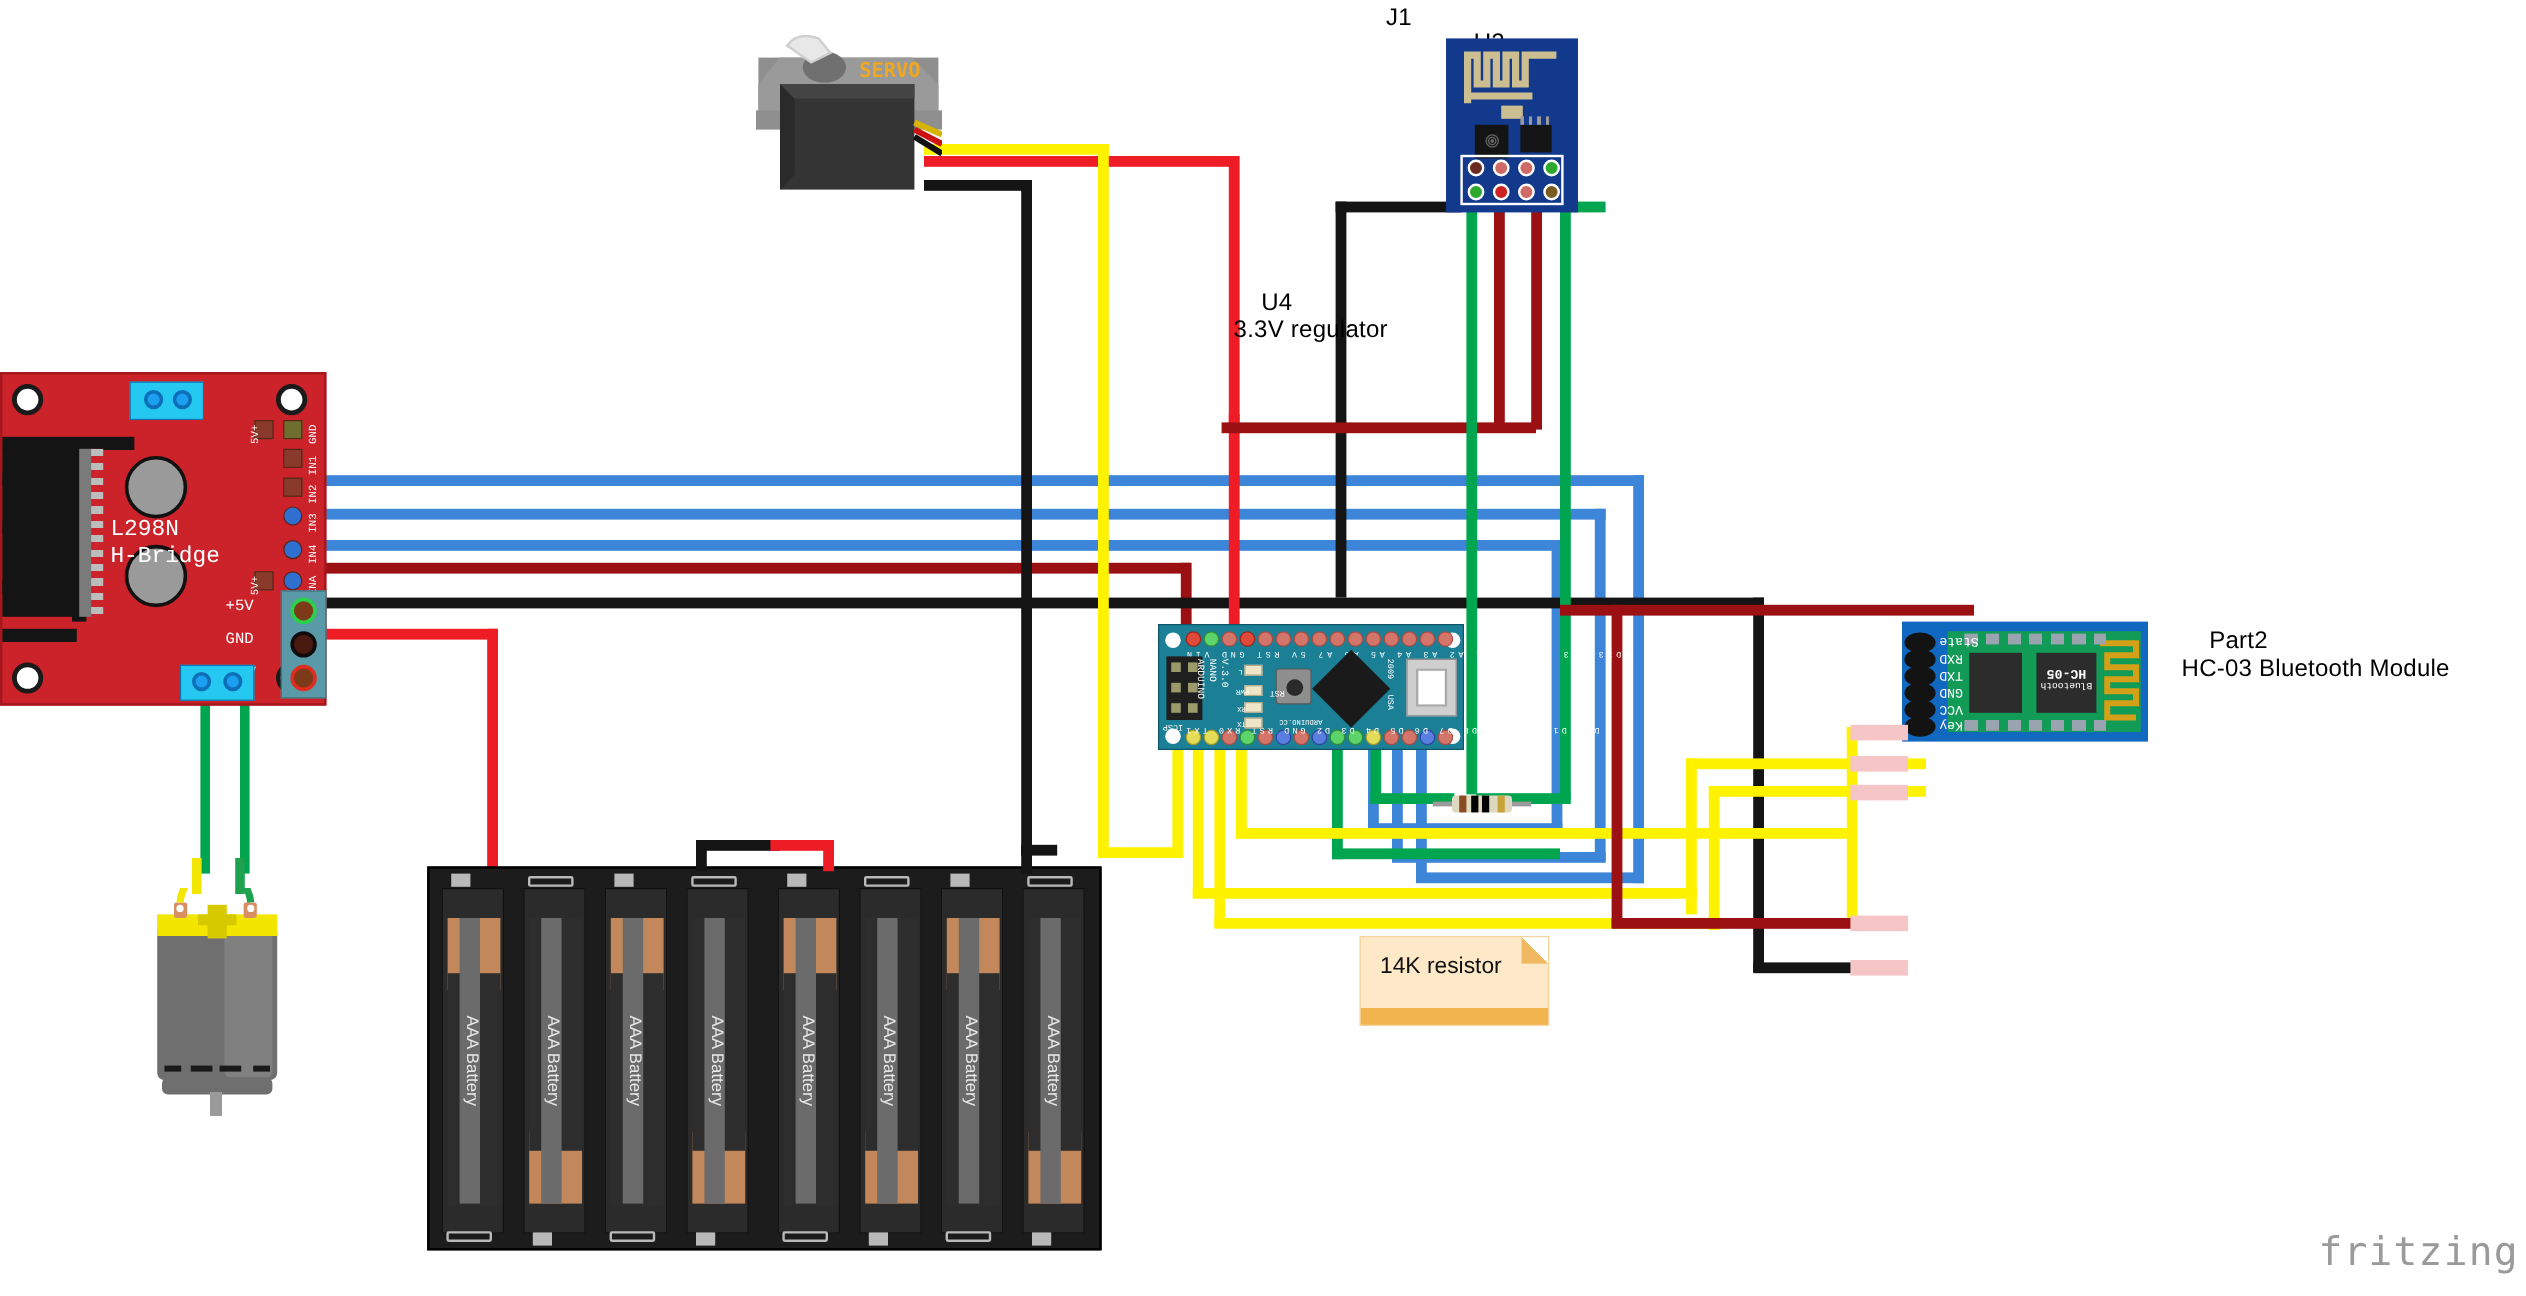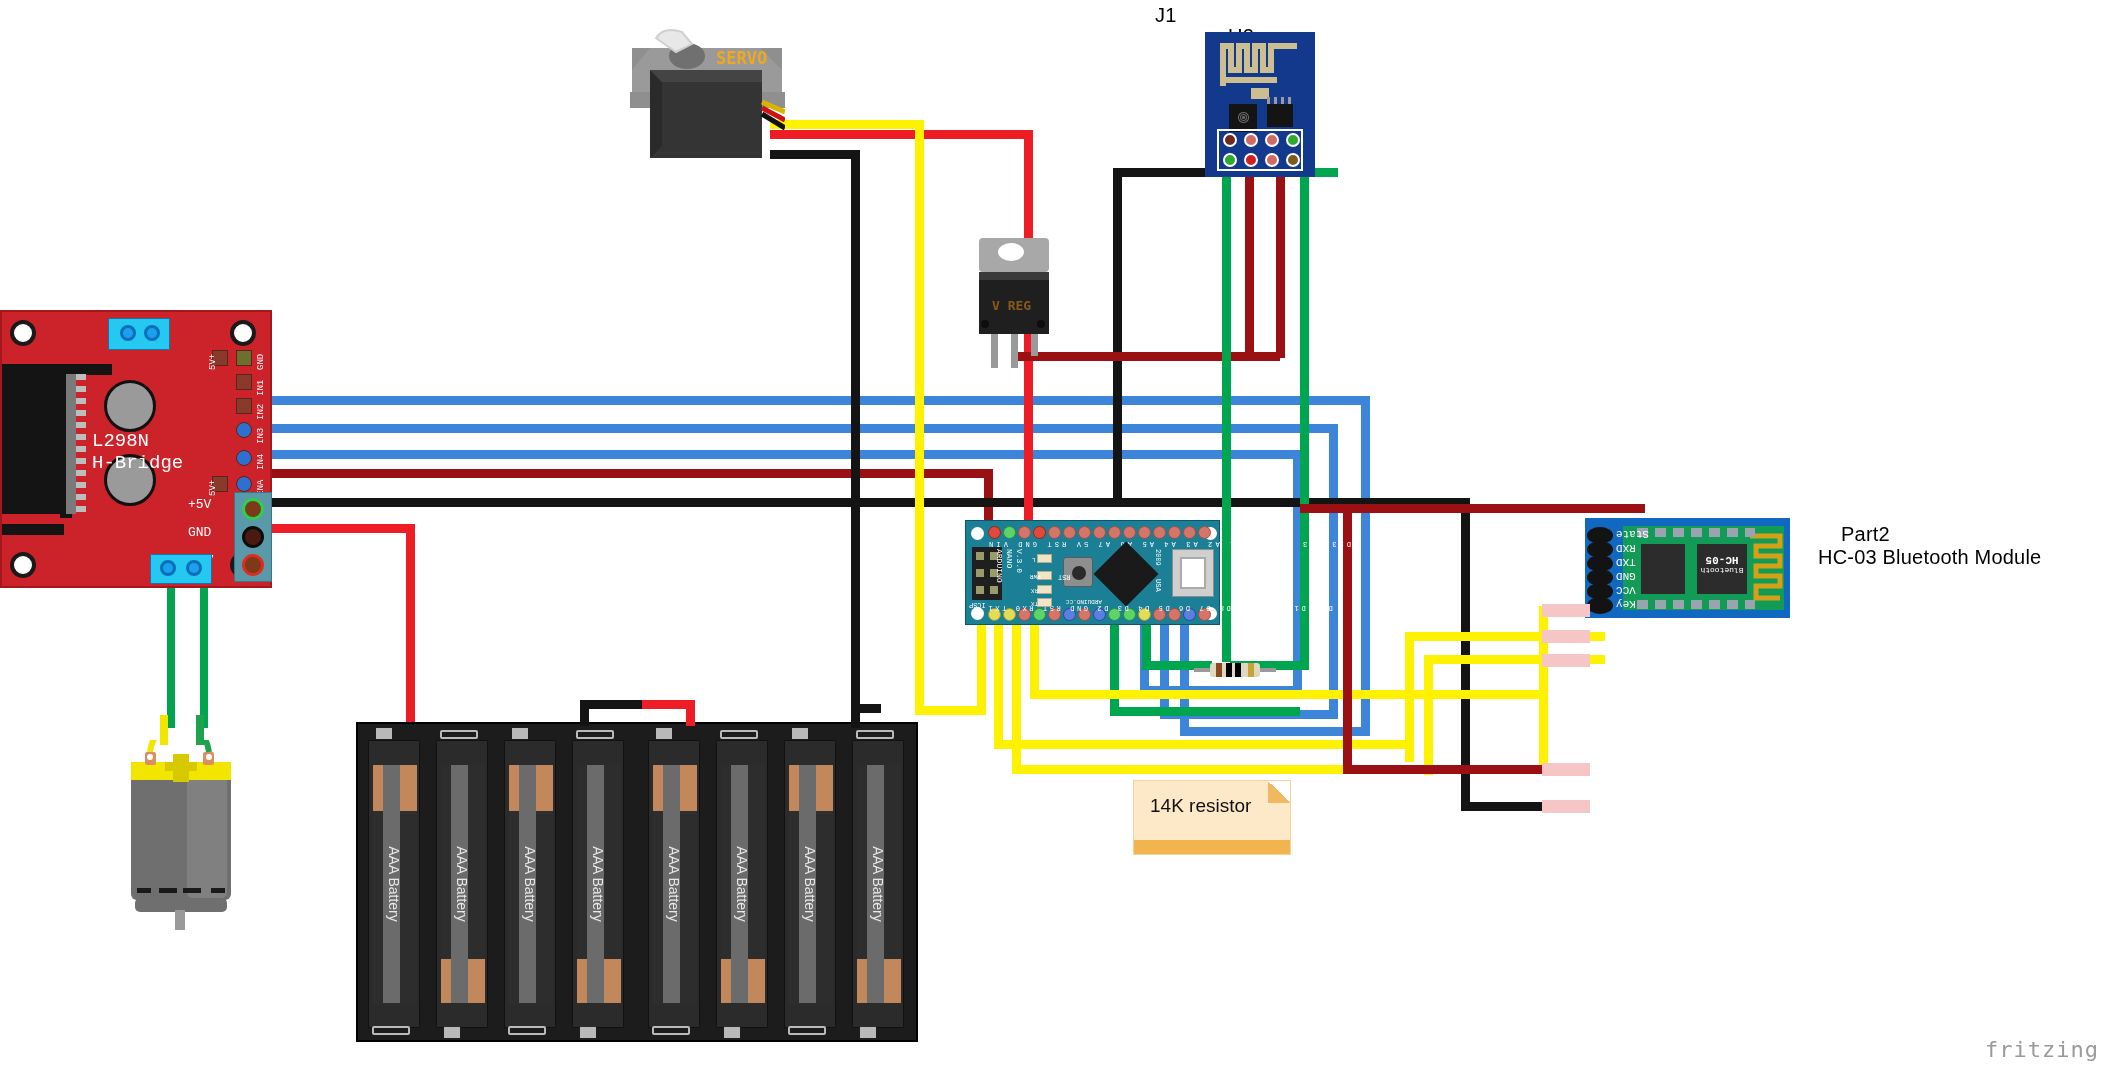--- a/index.html
+++ b/index.html
@@ -44,21 +44,21 @@
   .note .bar {
     position: absolute;
     left: 0; right: 0; bottom: 0;
     height: 14px;
     background: #f2b44e;
   }
   #fritzing-mark {
     position: absolute;
     right: 6px; bottom: 18px;
     font-family: "DejaVu Sans Mono", monospace;
-    font-size: 22px;
+    font-size: 33px;
     color: #9a9a9a;
     letter-spacing: 1px;
   }
   
   #l298n {
     position: absolute;
     left: 0px; top: 310px;
     width: 272px; height: 278px;
     background: #cc2229;
     border: 2px solid #a3171d;
@@ -382,33 +382,22 @@
       <polygon points="20,56 132,56 132,68 32,68" fill="#444"></polygon>
       <ellipse cx="57" cy="42" rx="18" ry="13" fill="#707070"></ellipse>
       <path d="M26 24 Q34 12 52 18 L62 30 L46 38 Z" fill="#e8e8e8" stroke="#cfcfcf" stroke-width="2"></path>
       <text x="86" y="50" font-family="'DejaVu Sans Mono', monospace" font-size="17" font-weight="bold" fill="#f0a81e">SERVO</text>
       <path d="M132 88 L155 98" stroke="#d8b400" stroke-width="5" fill="none"></path>
       <path d="M132 94 L155 106" stroke="#cc1111" stroke-width="5" fill="none"></path>
       <path d="M132 100 L155 114" stroke="#111" stroke-width="5" fill="none"></path>
     </svg>
   </div>
 
-  <div id="vreg">
-    <svg width="78" height="130" viewBox="0 0 78 130">
-      <rect x="4" y="0" width="70" height="34" rx="4" fill="#a8a8a8"></rect>
-      <ellipse cx="36" cy="14" rx="13" ry="9" fill="#ffffff"></ellipse>
-      <rect x="4" y="34" width="70" height="62" fill="#1f1f1f"></rect>
-      <rect x="4" y="34" width="70" height="8" fill="#3a3a3a"></rect>
-      <text x="17" y="72" font-family="'DejaVu Sans Mono', monospace" font-size="13" font-weight="bold" fill="#8a5a18">V REG</text>
-      <circle cx="10" cy="86" r="4" fill="#0d0d0d"></circle>
-      <circle cx="66" cy="86" r="4" fill="#0d0d0d"></circle>
-      <rect x="16" y="96" width="7" height="34" fill="#9a9a9a"></rect>
-      <rect x="36" y="96" width="7" height="34" fill="#9a9a9a"></rect>
-      <rect x="56" y="96" width="7" height="22" fill="#9a9a9a"></rect>
-    </svg>
+  <div class="lbl" style="left:1028px;top:218px;">
+    <span>U4</span><br><span>3.3V regulator</span>
   </div>
 
   <div class="lbl" style="left:1155px;top:4px;">J1</div>
   <div class="lbl" style="left:1205px;top:2px;">
     <span>U2</span><br><span>ESP8266</span>
   </div>
 
   <div id="esp">
     <svg id="esp-ant" viewBox="0 0 82 48">
       <path d="M4 46 L4 6 L12 6 L12 30 L20 30 L20 6 L28 6 L28 30 L36 30 L36 6 L44 6 L44 30 L52 30 L52 6 L78 6" stroke="#cdbe91" stroke-width="6" fill="none"></path>

